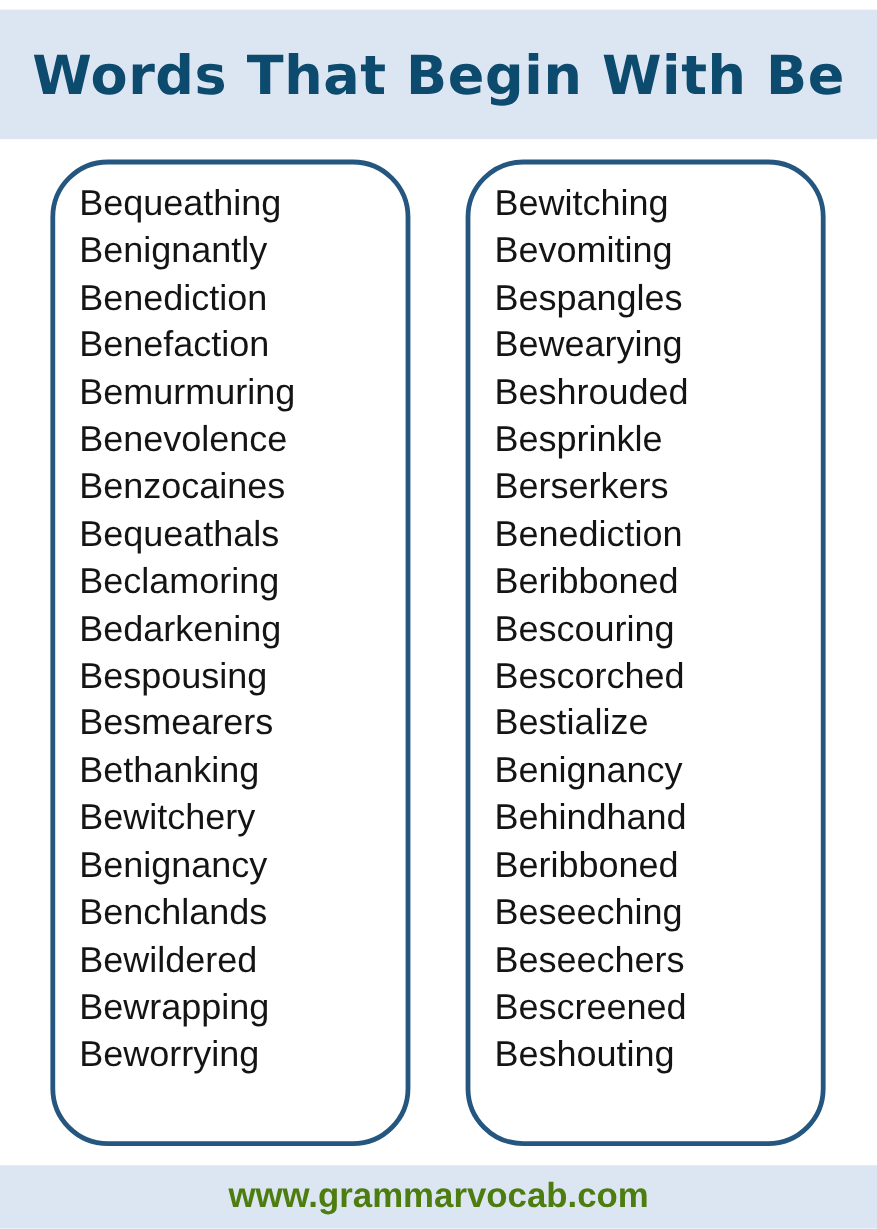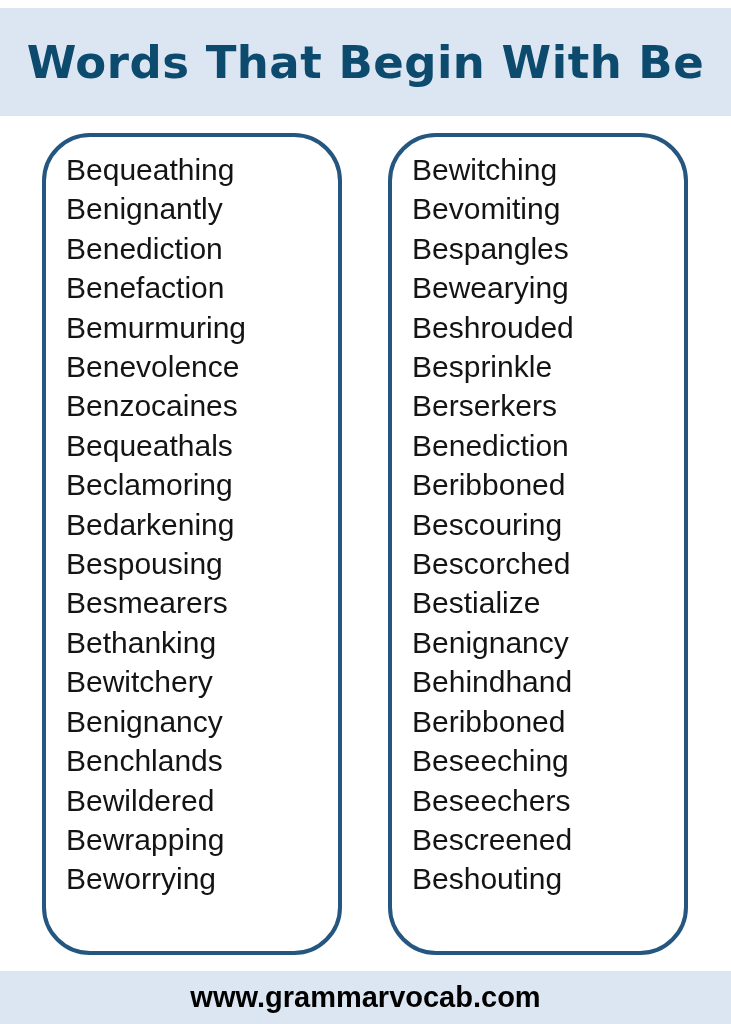--- a/index.html
+++ b/index.html
@@ -33,21 +33,21 @@
     font-weight: 800;
     font-size: 45px;
     letter-spacing: 0.5px;
     color: #0c4a6e;
     white-space: nowrap;
   }
   .footer-url {
     font-family: "Liberation Sans", sans-serif;
     font-weight: 700;
     font-size: 29px;
-    color: #000000;
+    color: #4d7c0f;
     white-space: nowrap;
   }
   .word-box {
     position: absolute;
     top: 133px;
     height: 822px;
     width: 300px;
     background: #ffffff;
     border: 4px solid var(--box-border, #24567f);
     border-radius: 48px;

